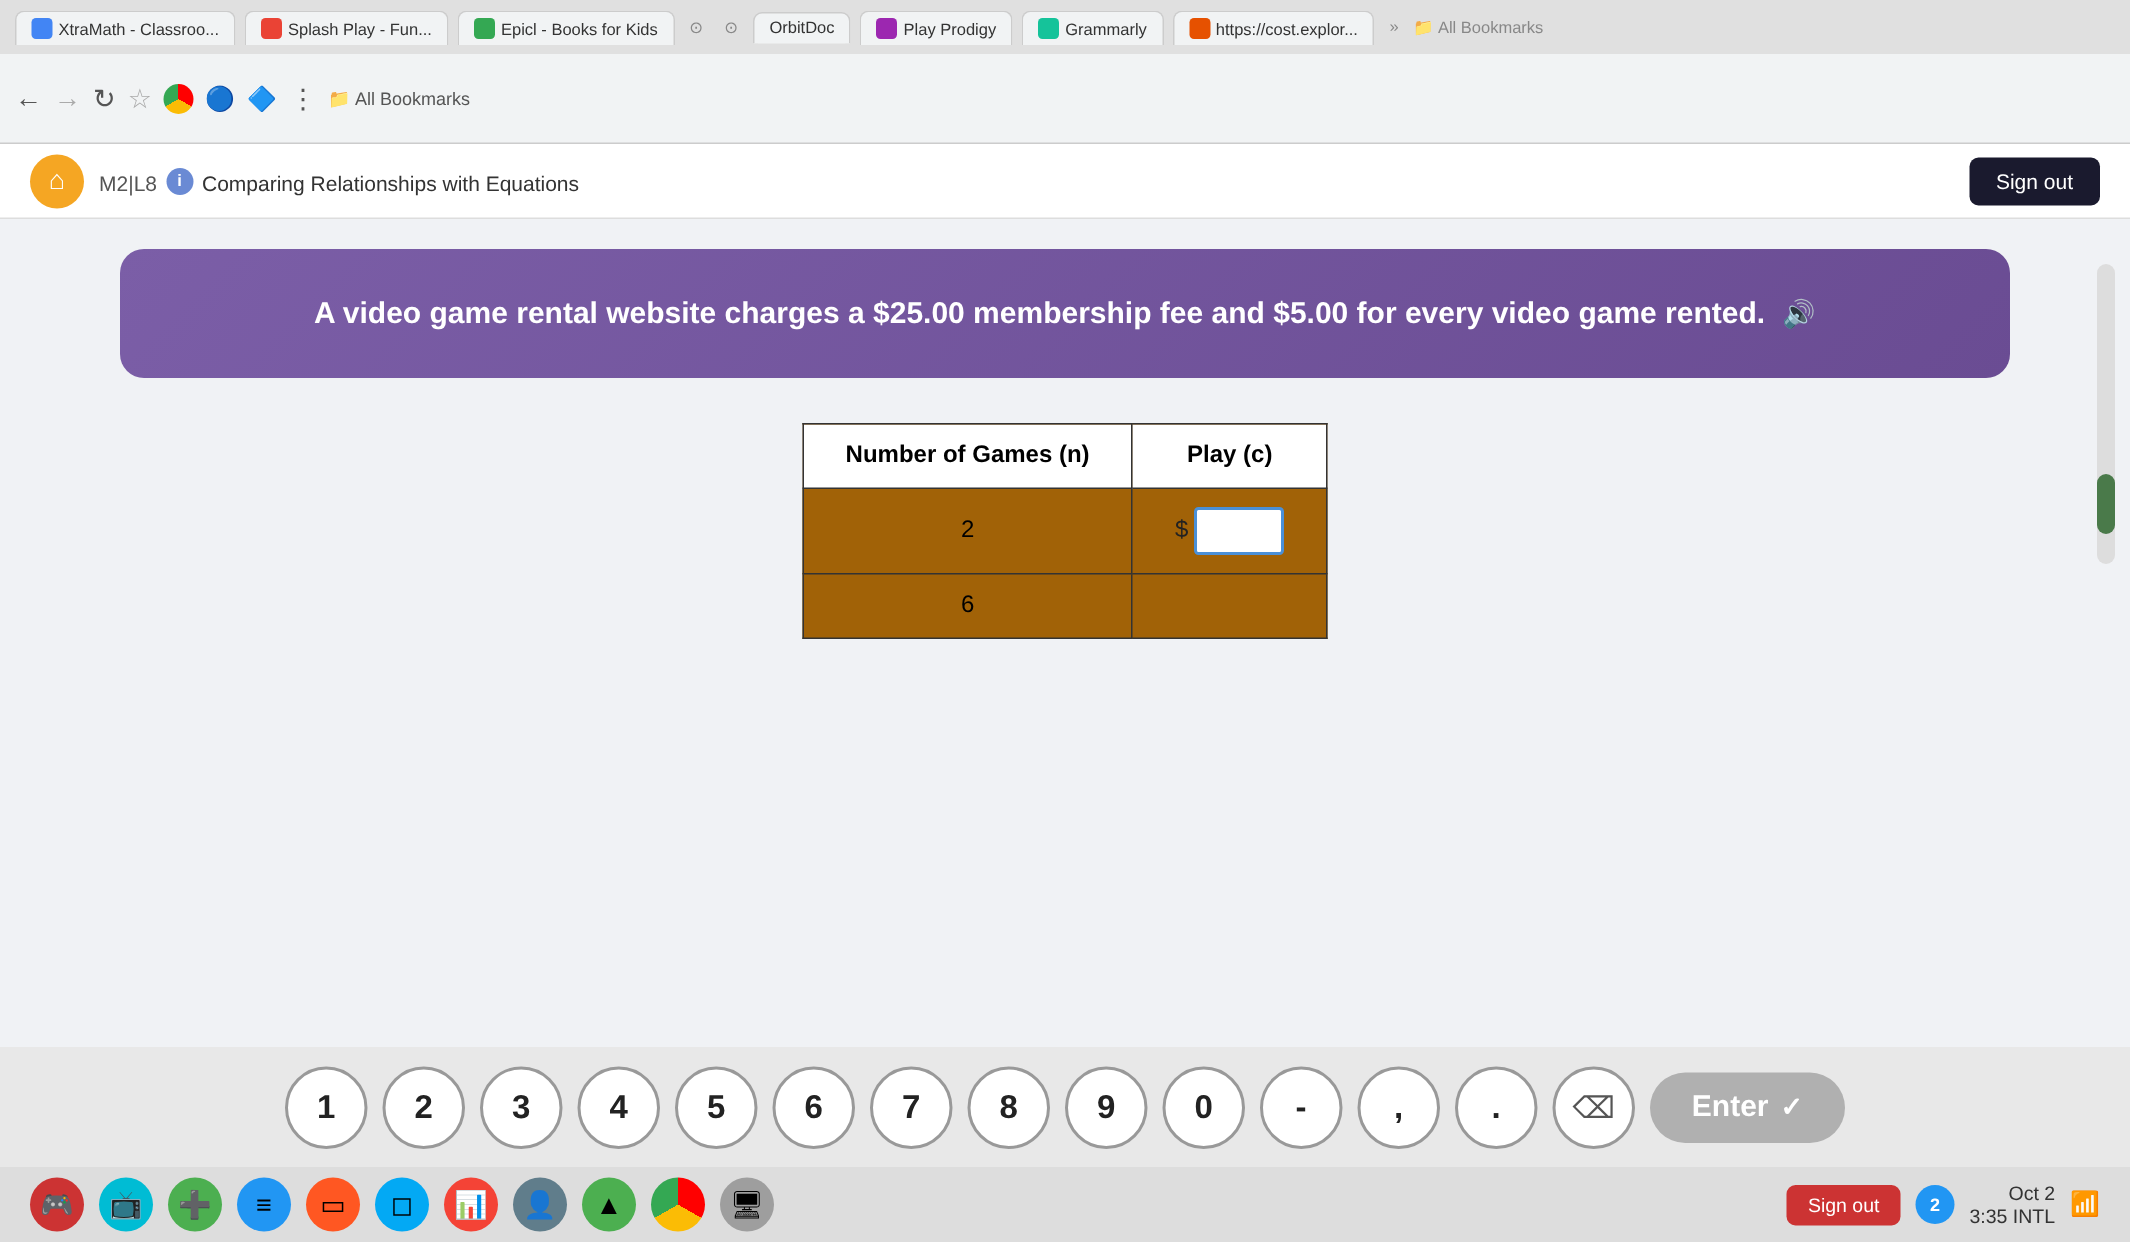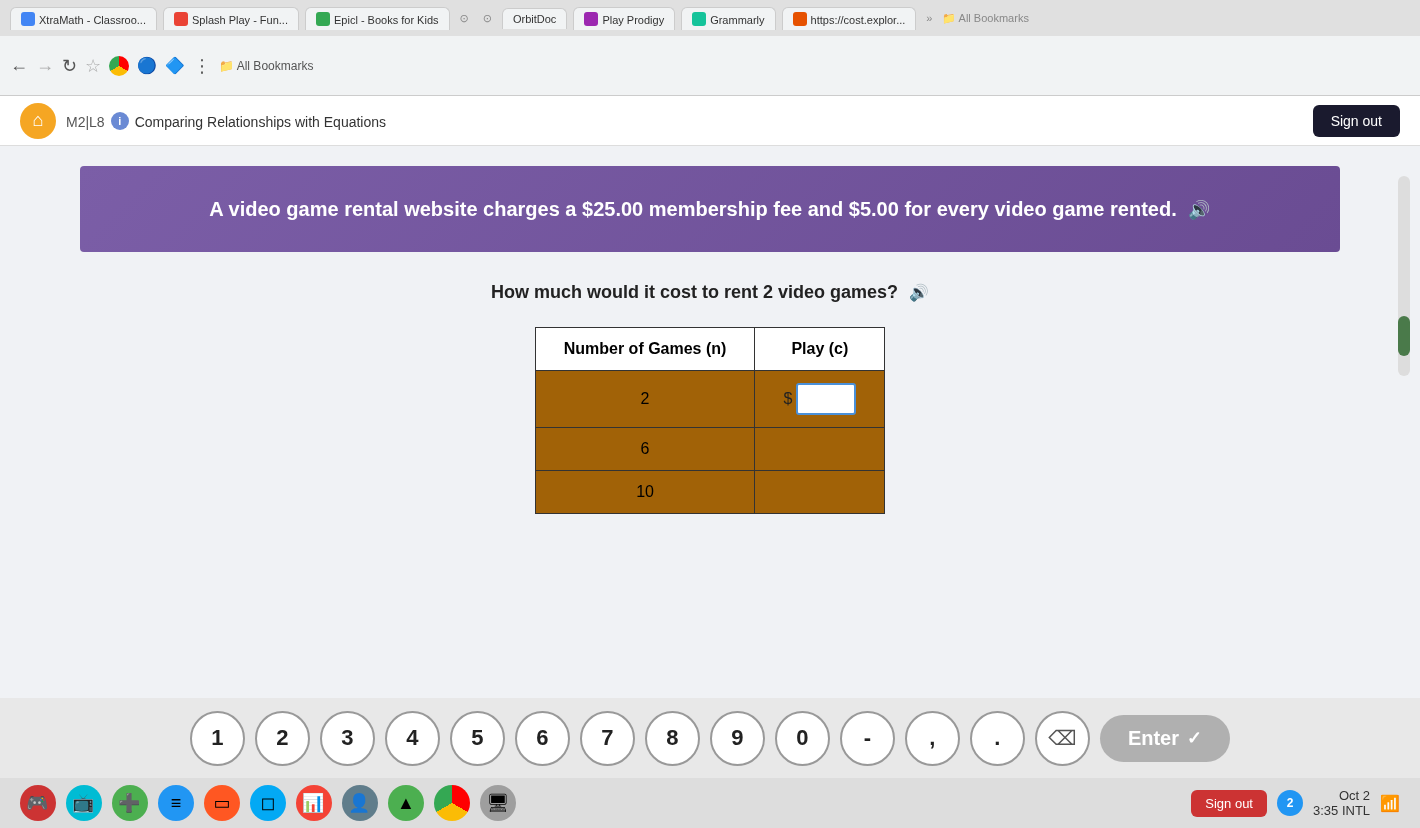--- a/index.html
+++ b/index.html
@@ -104,21 +104,21 @@
       background: #f0f2f5;
       padding: 20px 80px;
       height: calc(828px - 60px - 36px - 50px - 50px);
       overflow: hidden;
       position: relative;
     }
 
     
     .problem-banner {
       background: linear-gradient(135deg, #7b5ea7, #6a4c93);
-      border-radius: 4px;
+      border-radius: 16px;
       padding: 28px 40px;
       text-align: center;
       color: white;
       font-size: 20px;
       font-weight: bold;
       margin-bottom: 30px;
       line-height: 1.5;
     }
     .sound-icon {
       display: inline-block;
@@ -344,24 +344,20 @@
   <button class="sign-out-btn">Sign out</button>
 </div>
 
 <div class="main-content" style="position:relative;">
 
   <div class="problem-banner">
     <span>A video game rental website charges a $25.00 membership fee and $5.00 for every video game rented.</span>
     <span class="sound-icon">🔊</span>
   </div>
 
-  <div class="question-area">
-    <span>How much would it cost to rent 2 video games?</span>
-    <span style="font-size:16px;margin-left:6px;">🔊</span>
-  </div>
 
   <div class="data-table-wrapper">
     <table class="data-table">
       <thead>
         <tr>
           <th>
             <span>Number of Games (n)</span>
           </th>
           <th>
             <span>Play (c)</span>
@@ -379,26 +375,20 @@
               <input class="cost-input" type="text" value="" maxlength="6" style="">
             </div>
           </td>
         </tr>
         <tr>
           <td>
             <span>6</span>
           </td>
           <td></td>
         </tr>
-        <tr>
-          <td>
-            <span>10</span>
-          </td>
-          <td></td>
-        </tr>
       </tbody>
     </table>
   </div>
 
   <div class="scroll-hint">
     <div class="scroll-thumb"></div>
   </div>
 </div>
 
 <div class="numpad-bar">

